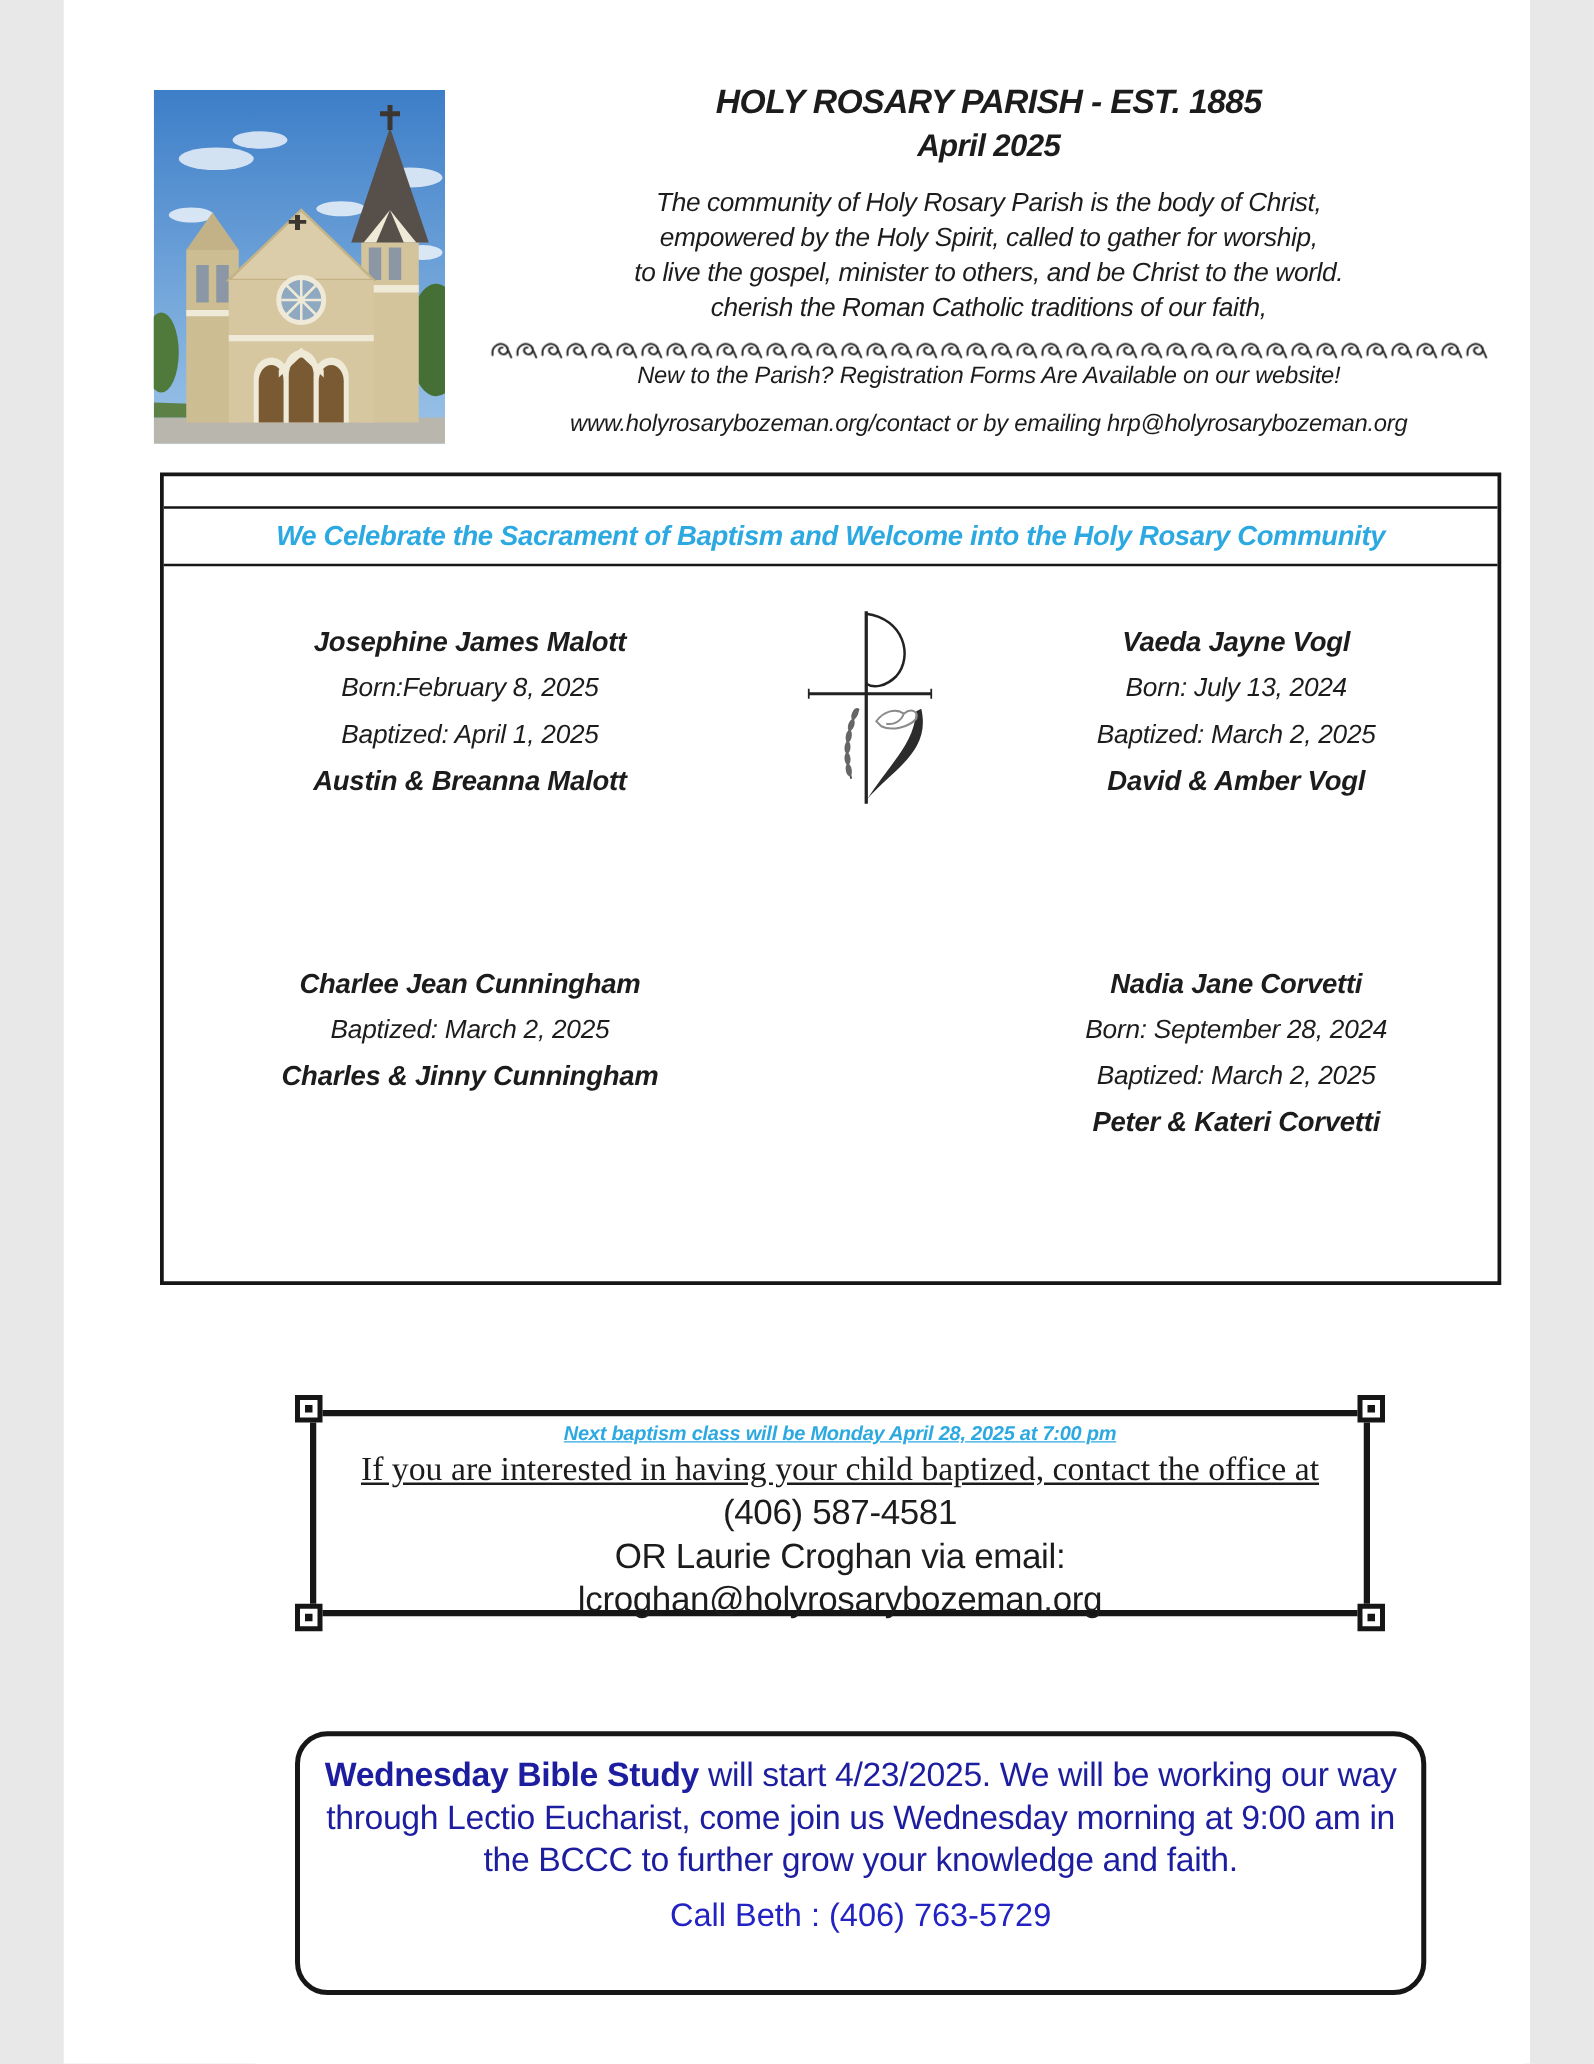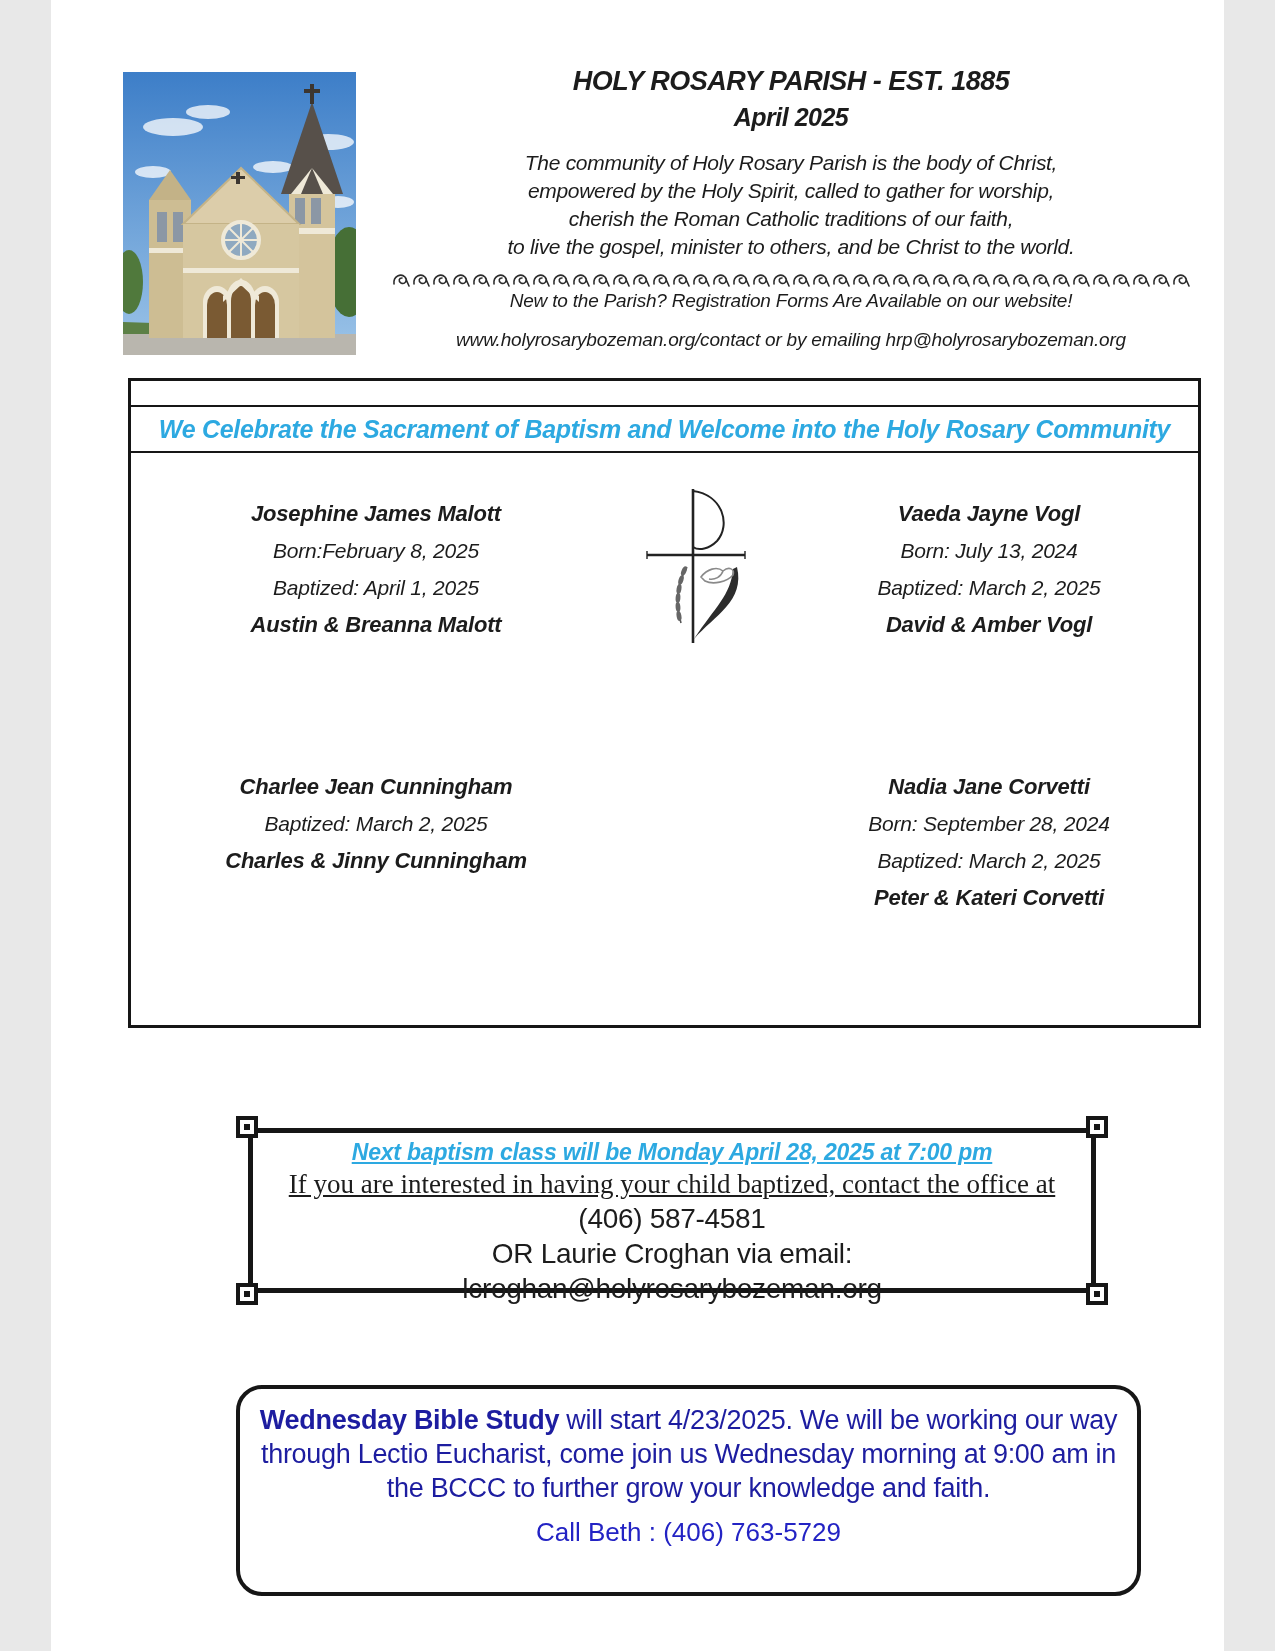--- a/index.html
+++ b/index.html
@@ -16,39 +16,39 @@
   .mission{margin-top:17px;font-size:21px;line-height:28px;letter-spacing:-0.3px;}
   .orn{margin-top:10px;height:18px;line-height:0;}
   .newnote{font-size:19px;margin-top:1px;letter-spacing:-0.2px;}
   .contactline{font-size:19px;margin-top:17px;letter-spacing:-0.2px;}
 
   
   .bigbox{position:absolute;left:77px;top:378px;width:1067px;height:644px;border:3px solid #161616;box-sizing:content-box;}
   .strip{height:24px;border-bottom:2px solid #161616;}
   .bheading{
     height:44px;line-height:44px;border-bottom:2px solid #161616;text-align:center;
-    color:var(--cyan,#2da9e1);font-style:italic;font-weight:bold;font-size:25px;letter-spacing:-0.3px;
+    color:var(--cyan,#2da9e1);font-style:italic;font-weight:bold;font-size:22px;letter-spacing:-0.3px;
     white-space:nowrap;
   }
   .bcontent{position:relative;height:566px;}
   .entry{position:absolute;width:460px;text-align:center;font-style:italic;font-size:21px;line-height:37px;letter-spacing:-0.2px;}
   .entry .name,.entry .parents{font-weight:bold;font-size:22px;}
   .e1{left:15px;top:42px}.e2{left:628px;top:42px}.e3{left:15px;top:315px}.e4{left:628px;top:315px}
   .symbol{position:absolute;left:500px;top:28px;width:130px;height:168px;}
 
   
   .classbox{
     position:absolute;left:197px;top:1128px;width:838px;height:149px;border:5px solid #161616;
     text-align:center;padding-top:6px;box-sizing:content-box;
   }
   .corner{position:absolute;width:14px;height:14px;border:4px solid #161616;background:#fff;}
   .corner>div{position:absolute;left:4px;top:4px;width:6px;height:6px;background:#161616;}
   .tl{left:-17px;top:-17px}.tr{right:-17px;top:-17px}.bl{left:-17px;bottom:-17px}.br{right:-17px;bottom:-17px}
   .ctitle{
-    color:var(--cyan,#2da9e1);font-weight:bold;font-style:italic;font-size:23px;
+    color:var(--cyan,#2da9e1);font-weight:bold;font-style:italic;font-size:16px;
     text-decoration:underline;letter-spacing:-0.2px;
   }
   .cserif{font-family:"Liberation Serif",serif;font-size:27px;margin-top:3px;text-decoration:underline;}
   .cline{font-size:28px;margin-top:3px;letter-spacing:-0.3px;}
 
   
   .biblebox{
     position:absolute;left:185px;top:1385px;width:897px;height:203px;border:4px solid #161616;
     border-radius:26px;text-align:center;color:var(--navy,#1d1da0);box-sizing:content-box;
   }
@@ -118,22 +118,22 @@
       <polygon points="100,224 118,206 136,224 136,230 118,213 100,230" fill="#efe9d8"></polygon>
     </svg>
   </div>
 
   <div class="head">
     <div class="title">HOLY ROSARY PARISH - EST. 1885</div>
     <div class="subtitle">April 2025</div>
     <div class="mission">
       <div>The community of Holy Rosary Parish is the body of Christ,</div>
       <div>empowered by the Holy Spirit, called to gather for worship,</div>
+      <div>to live the gospel, minister to others, and be Christ to the world.</div>
       <div>cherish the Roman Catholic traditions of our faith,</div>
-      <div>to live the gospel, minister to others, and be Christ to the world.</div>
     </div>
     <div class="orn">
       <svg width="800" height="18" viewBox="0 0 800 18" xmlns="http://www.w3.org/2000/svg">
         <defs>
           <pattern id="orn" width="20" height="18" patternUnits="userSpaceOnUse">
             <path d="M3 13 C2 5 10 2 14 6 C17 9 14 14 10 12 C7 10 8 7 11 7 M14 6 L18 15" stroke="#2a2a2a" stroke-width="1.6" fill="none" stroke-linecap="round"></path>
           </pattern>
         </defs>
         <rect width="800" height="18" fill="url(#orn)"></rect>
       </svg>

